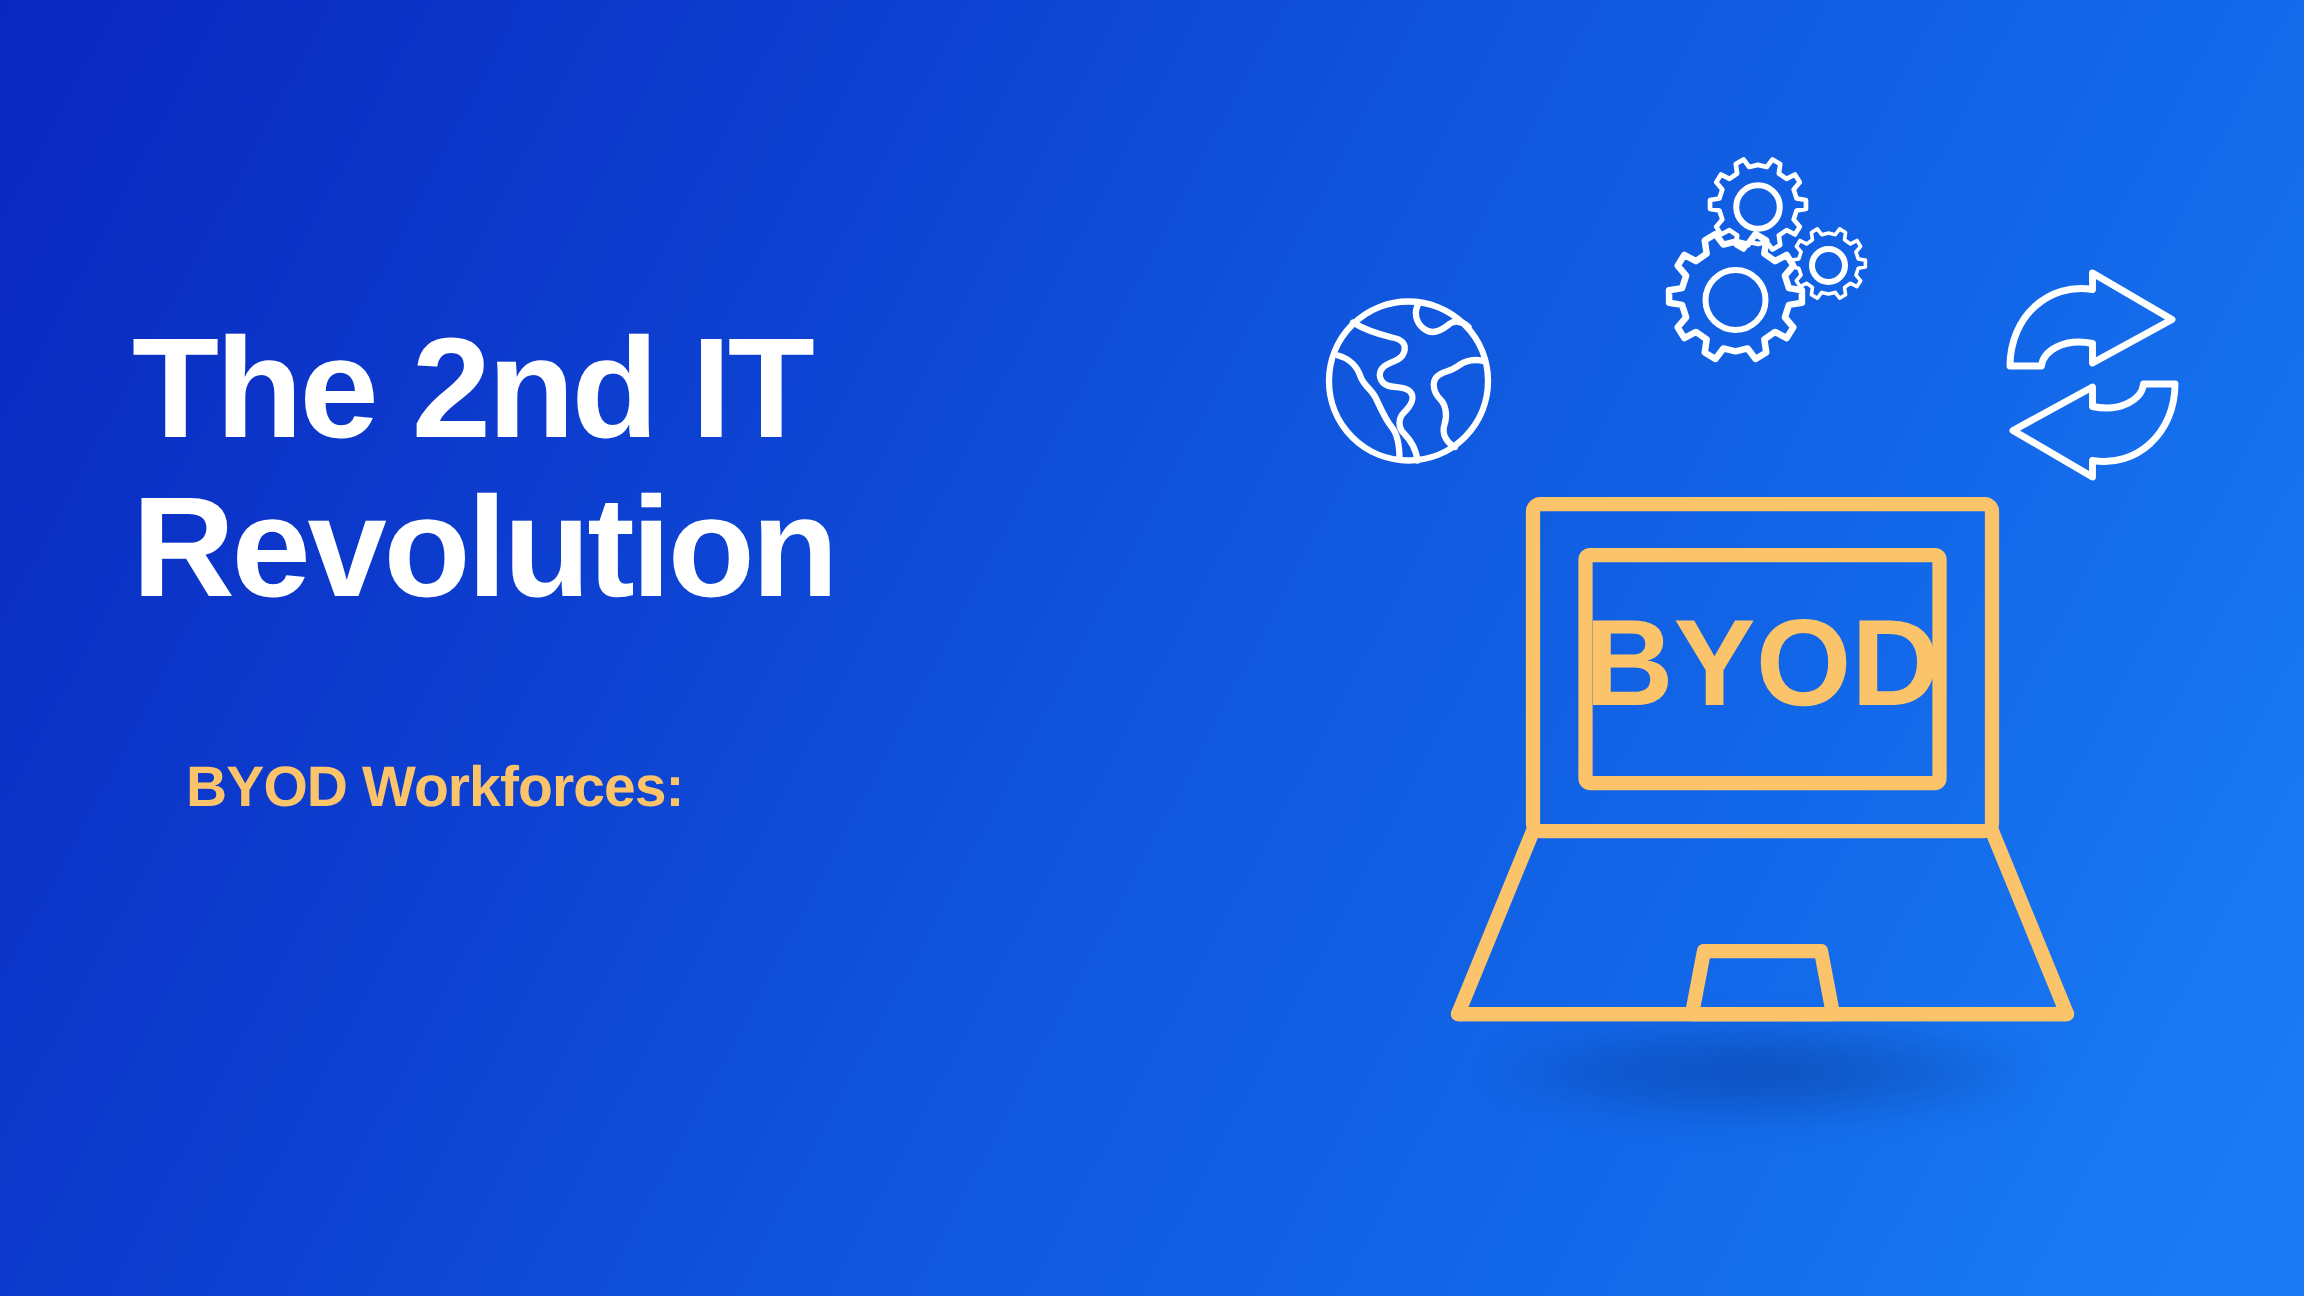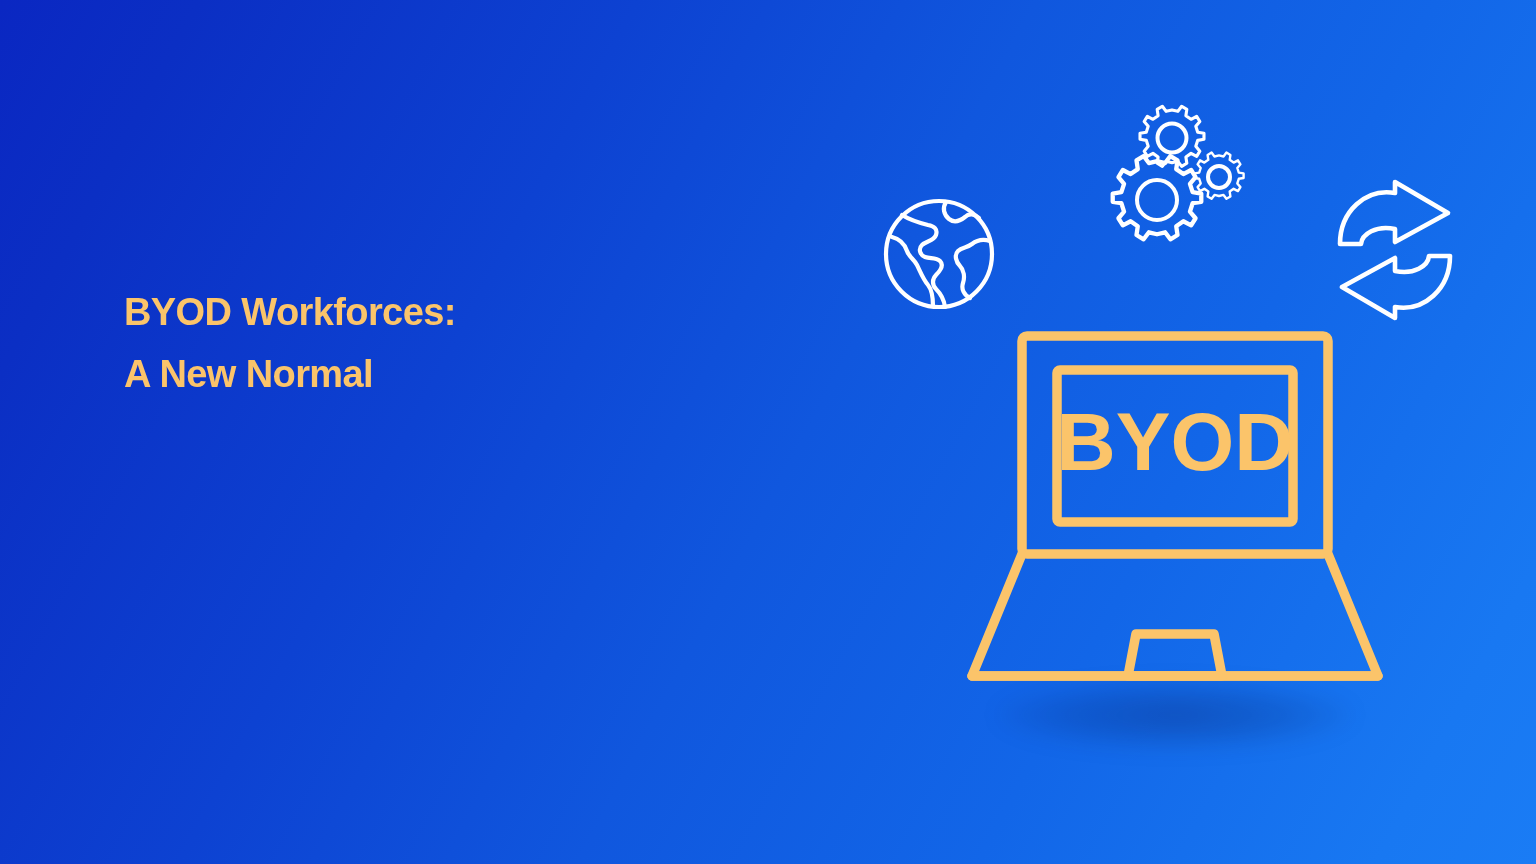--- a/index.html
+++ b/index.html
@@ -116,23 +116,26 @@
   }
 
   svg { display: block; overflow: visible; }
 </style>
 </head>
 <body>
 
 <div class="banner">
 
   <div class="text-block">
+    <h1 class="headline">
+      <span class="line">The 2nd IT</span>
+      <span class="line">Revolution</span>
+    </h1>
     <p class="subhead">
       <span class="line">BYOD Workforces:</span>
-      <span class="line">A New Normal</span>
     </p>
   </div>
 
   <div class="artwork">
 
     <div class="icon-globe">
       <svg viewBox="0 0 118 118" width="118" height="118" fill="none" stroke="#ffffff" stroke-width="4.2" stroke-linecap="round" stroke-linejoin="round">
         <circle cx="59" cy="59" r="53"></circle>
         <path d="M12 42 C20 44 25 50 27 56 C29 62 34 64 37 70 C40 76 43 84 48 90
                  C52 95 53 102 53 111"></path>

